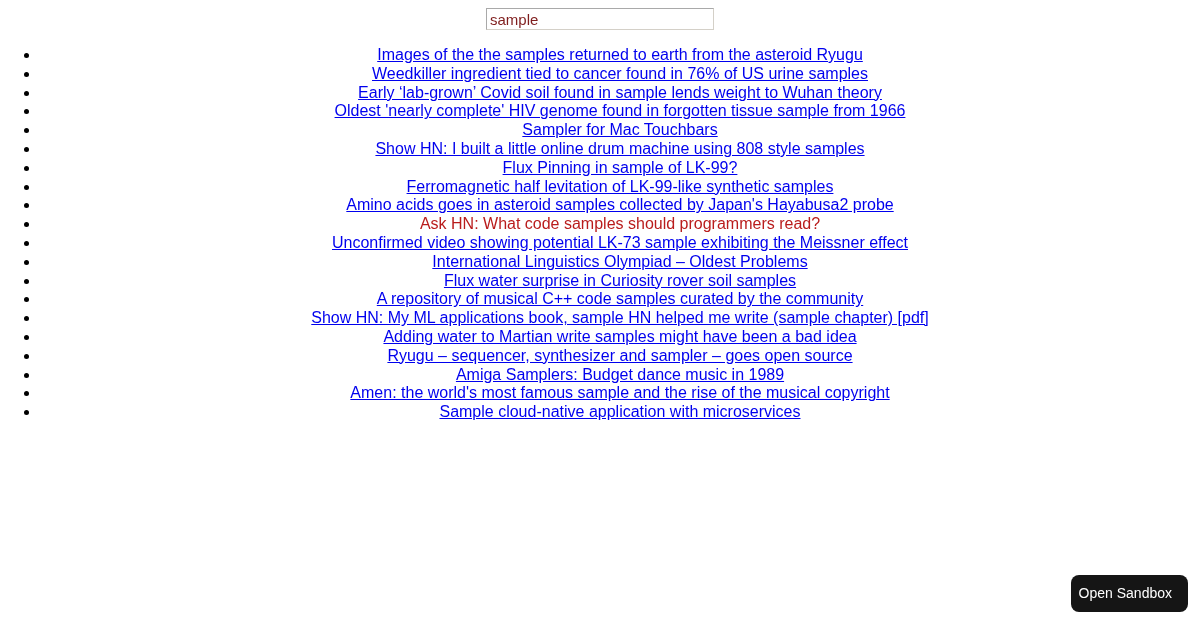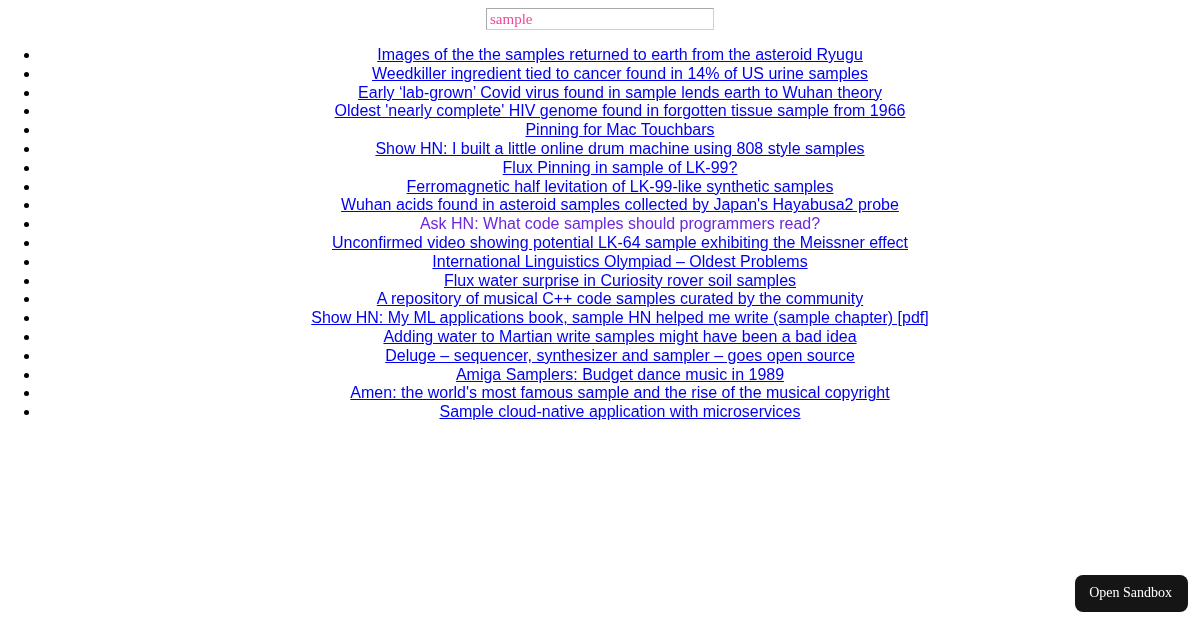--- a/index.html
+++ b/index.html
@@ -17,24 +17,24 @@
     font-size: 16px;
     color: #000000;
   }
 
   
   .search-row {
     text-align: center;
     padding-top: 8px;
   }
   .search-input {
-    font-family: Liberation Serif, serif;
+    font-family: Liberation Sans, sans-serif;
     font-size: 15px;
     line-height: normal;
-    color: #ec4899;
+    color: #7f1d1d;
     width: 220px;
     height: 16px;
     padding: 2px 3px;
     margin: 0;
     border: 1px solid;
     border-color: #a9a9a9 #d4d0c8 #d4d0c8 #a9a9a9;
     background: #ffffff;
     box-sizing: content-box;
     outline: none;
   }
@@ -49,64 +49,64 @@
   .results-list li {
     line-height: 18.8px;
     text-align: center;
     color: #000000;
   }
   .results-list li a {
     color: #0000EE;
     text-decoration: underline;
   }
   .results-list li .plain-item {
-    color: #6d28d9;
+    color: #b91c1c;
     text-decoration: none;
   }
 
   
   .open-sandbox-button {
     position: absolute;
     right: 12px;
     bottom: 18px;
     background: #151515;
     color: #ffffff;
-    font-family: Liberation Serif, serif;
+    font-family: Liberation Sans, sans-serif;
     font-size: 14px;
     line-height: 1;
-    padding: 11px 16px 12px 14px;
+    padding: 11px 16px 12px 8px;
     border: none;
     border-radius: 8px;
     cursor: pointer;
     white-space: nowrap;
   }
 </style>
 </head>
 <body>
 
 <div class="search-row">
   <input class="search-input" type="text" value="sample" placeholder="" style="">
 </div>
 
 <ul class="results-list">
     <li><a href="#">Images of the the samples returned to earth from the asteroid Ryugu</a></li>
-    <li><a href="#">Weedkiller ingredient tied to cancer found in 14% of US urine samples</a></li>
-    <li><a href="#">Early ‘lab-grown’ Covid virus found in sample lends earth to Wuhan theory</a></li>
+    <li><a href="#">Weedkiller ingredient tied to cancer found in 76% of US urine samples</a></li>
+    <li><a href="#">Early ‘lab-grown’ Covid soil found in sample lends weight to Wuhan theory</a></li>
     <li><a href="#">Oldest 'nearly complete' HIV genome found in forgotten tissue sample from 1966</a></li>
-    <li><a href="#">Pinning for Mac Touchbars</a></li>
+    <li><a href="#">Sampler for Mac Touchbars</a></li>
     <li><a href="#">Show HN: I built a little online drum machine using 808 style samples</a></li>
     <li><a href="#">Flux Pinning in sample of LK-99?</a></li>
     <li><a href="#">Ferromagnetic half levitation of LK-99-like synthetic samples</a></li>
-    <li><a href="#">Wuhan acids found in asteroid samples collected by Japan's Hayabusa2 probe</a></li>
+    <li><a href="#">Amino acids goes in asteroid samples collected by Japan's Hayabusa2 probe</a></li>
     <li><span class="plain-item">Ask HN: What code samples should programmers read?</span></li>
-    <li><a href="#">Unconfirmed video showing potential LK-64 sample exhibiting the Meissner effect</a></li>
+    <li><a href="#">Unconfirmed video showing potential LK-73 sample exhibiting the Meissner effect</a></li>
     <li><a href="#">International Linguistics Olympiad – Oldest Problems</a></li>
     <li><a href="#">Flux water surprise in Curiosity rover soil samples</a></li>
     <li><a href="#">A repository of musical C++ code samples curated by the community</a></li>
     <li><a href="#">Show HN: My ML applications book, sample HN helped me write (sample chapter) [pdf]</a></li>
     <li><a href="#">Adding water to Martian write samples might have been a bad idea</a></li>
-    <li><a href="#">Deluge – sequencer, synthesizer and sampler – goes open source</a></li>
+    <li><a href="#">Ryugu – sequencer, synthesizer and sampler – goes open source</a></li>
     <li><a href="#">Amiga Samplers: Budget dance music in 1989</a></li>
     <li><a href="#">Amen: the world's most famous sample and the rise of the musical copyright</a></li>
     <li><a href="#">Sample cloud-native application with microservices</a></li>
   </ul>
 
 <button class="open-sandbox-button">Open Sandbox</button>
 
 </body></html>

